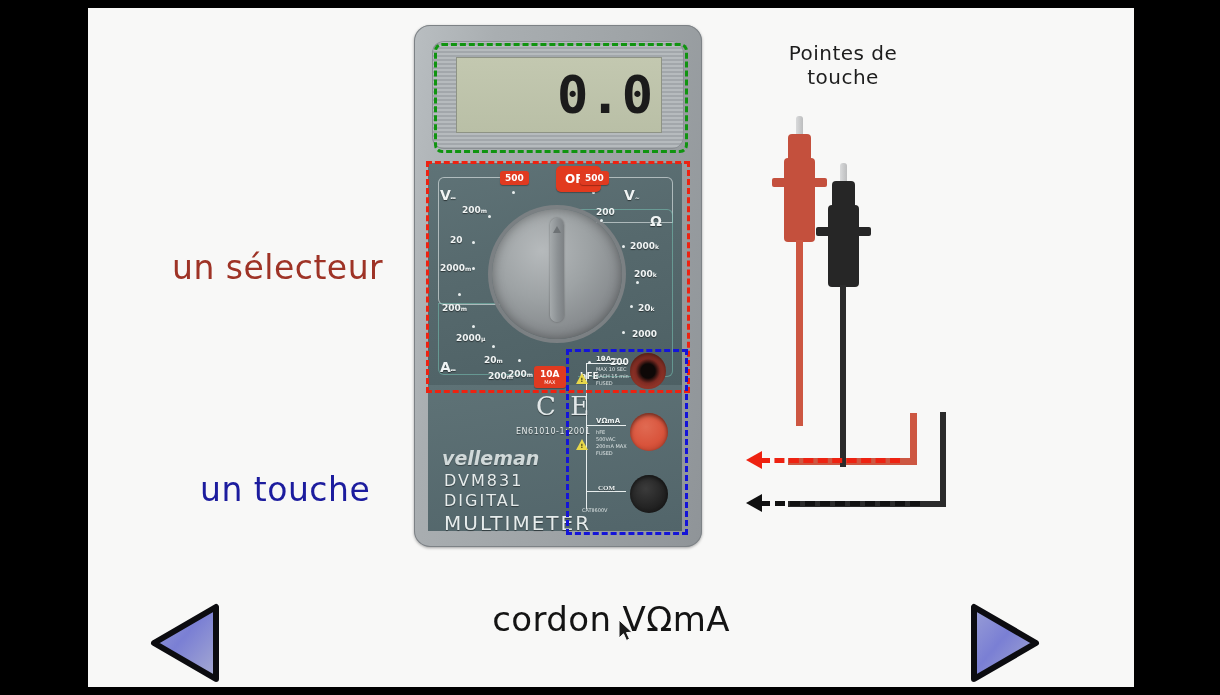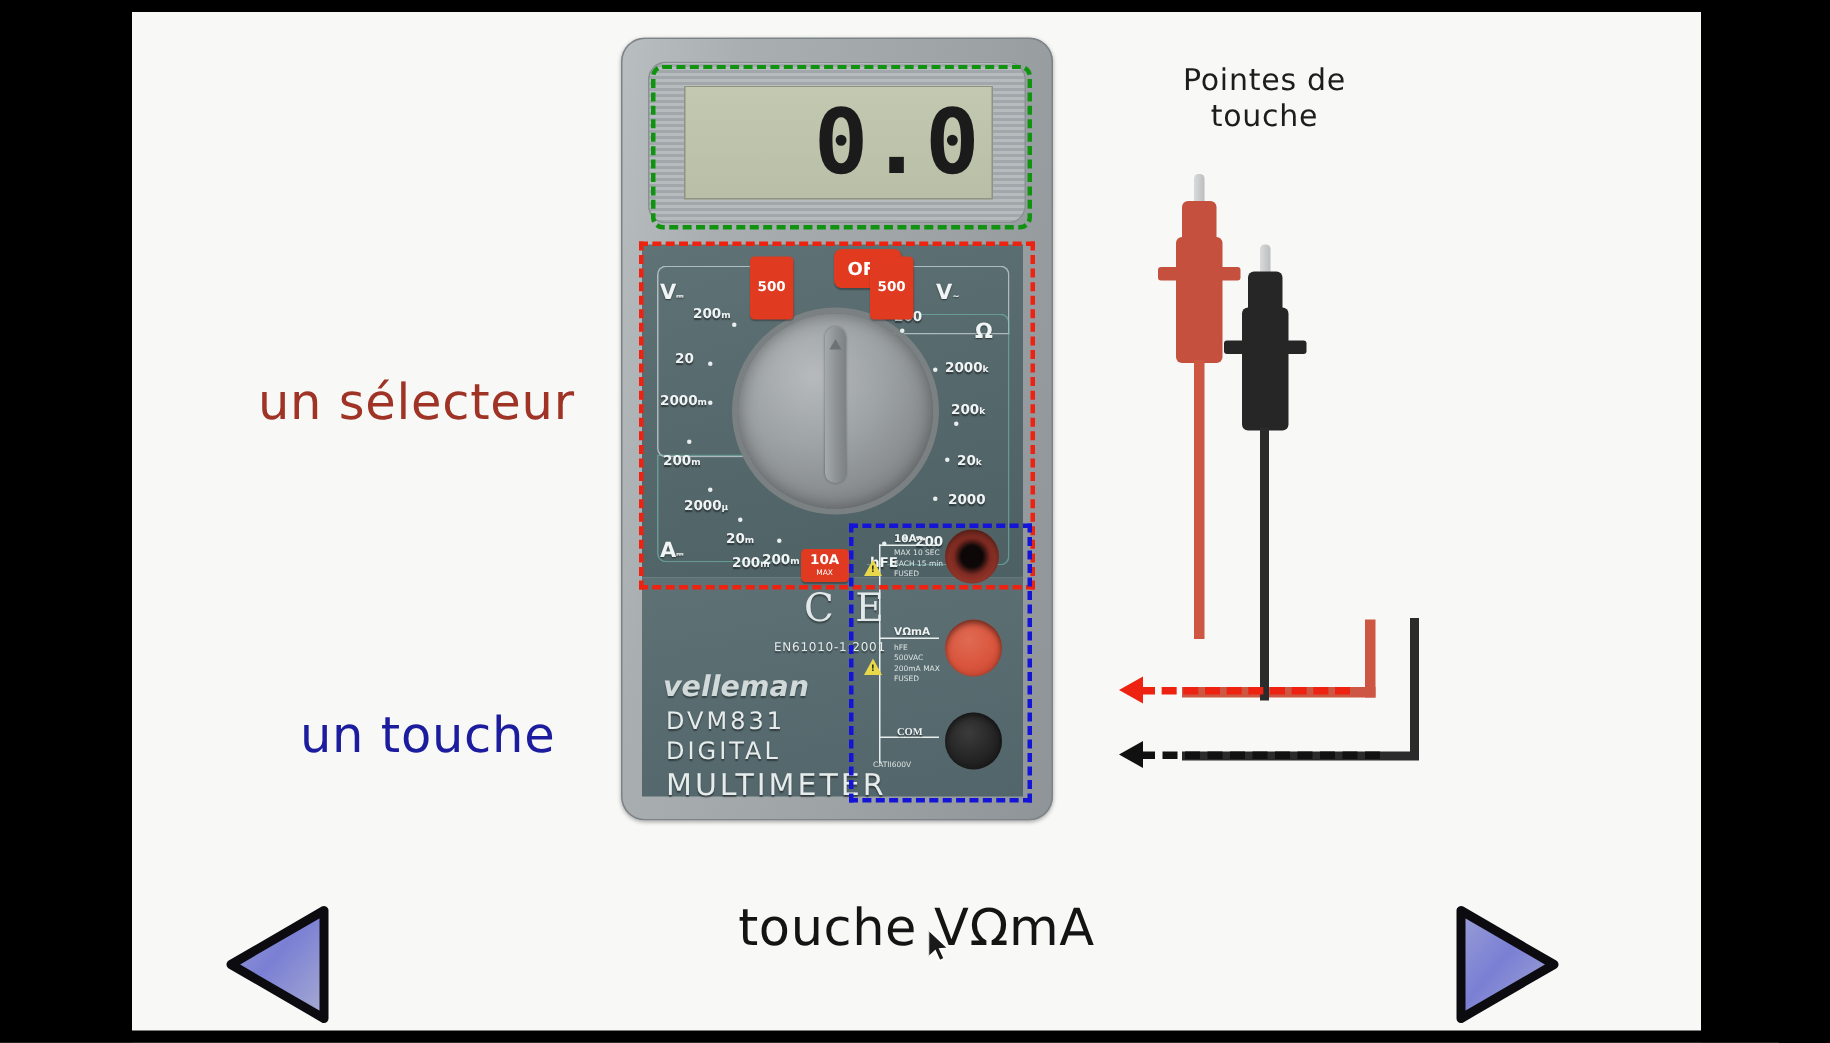--- a/index.html
+++ b/index.html
@@ -101,21 +101,21 @@
     left: 24px; top: 16px;
     width: 206px; height: 76px;
     background: linear-gradient(180deg,#c3c8b0 0%, #b9bfa6 100%);
     box-shadow: inset 0 0 0 1px #8e9385;
     overflow: hidden;
   }
   #lcd-value {
     position: absolute;
     right: 8px; top: 2px;
     font-family: "DejaVu Sans Mono", monospace;
-    font-size: 60px;
+    font-size: 52px;
     font-weight: 700;
     color: #1b1b1b;
     letter-spacing: 1px;
     line-height: 72px;
   }
 
   
   .dash-box { position: absolute; pointer-events: none; }
   #box-ecran {
     left: 20px; top: 18px; width: 248px; height: 104px;
@@ -200,21 +200,21 @@
   }
 
   
   .chip {
     position: absolute;
     background: #e03a20;
     color: #ffffff;
     font-size: 9px;
     font-weight: 700;
     border-radius: 3px;
-    padding: 16px 5px;
+    padding: 2px 5px;
     text-align: center;
     z-index: 10;
     box-shadow: 0 1px 1px rgba(0,0,0,.3);
   }
   #chip-off {
     left: 108px; top: 3px;
     font-size: 12px;
     padding: 6px 9px;
     border-radius: 5px;
     background: #e23a1e;
@@ -586,21 +586,21 @@
     <div class="wire-seg" id="red-elbow-h"></div>
     <div class="wire-seg" id="blk-elbow-v"></div>
     <div class="wire-seg" id="blk-elbow-h"></div>
 
     <div class="dash-arrow" id="arrow-red"></div>
     <div class="arrowhead" id="arrowhead-red"></div>
     <div class="dash-arrow" id="arrow-blk"></div>
     <div class="arrowhead" id="arrowhead-blk"></div>
 
     <div id="caption">
-      <div>touche VΩmA</div>
+      <div>cordon VΩmA</div>
     </div>
 
     <div class="nav" id="nav-prev">
       <svg width="72" height="82" viewBox="0 0 72 82">
         <defs>
           <linearGradient id="gprev" x1="0" y1="0" x2="1" y2="1">
             <stop offset="0%" stop-color="#9a9fd6"></stop>
             <stop offset="45%" stop-color="#7a7fd4"></stop>
             <stop offset="100%" stop-color="#a8acd2"></stop>
           </linearGradient>

